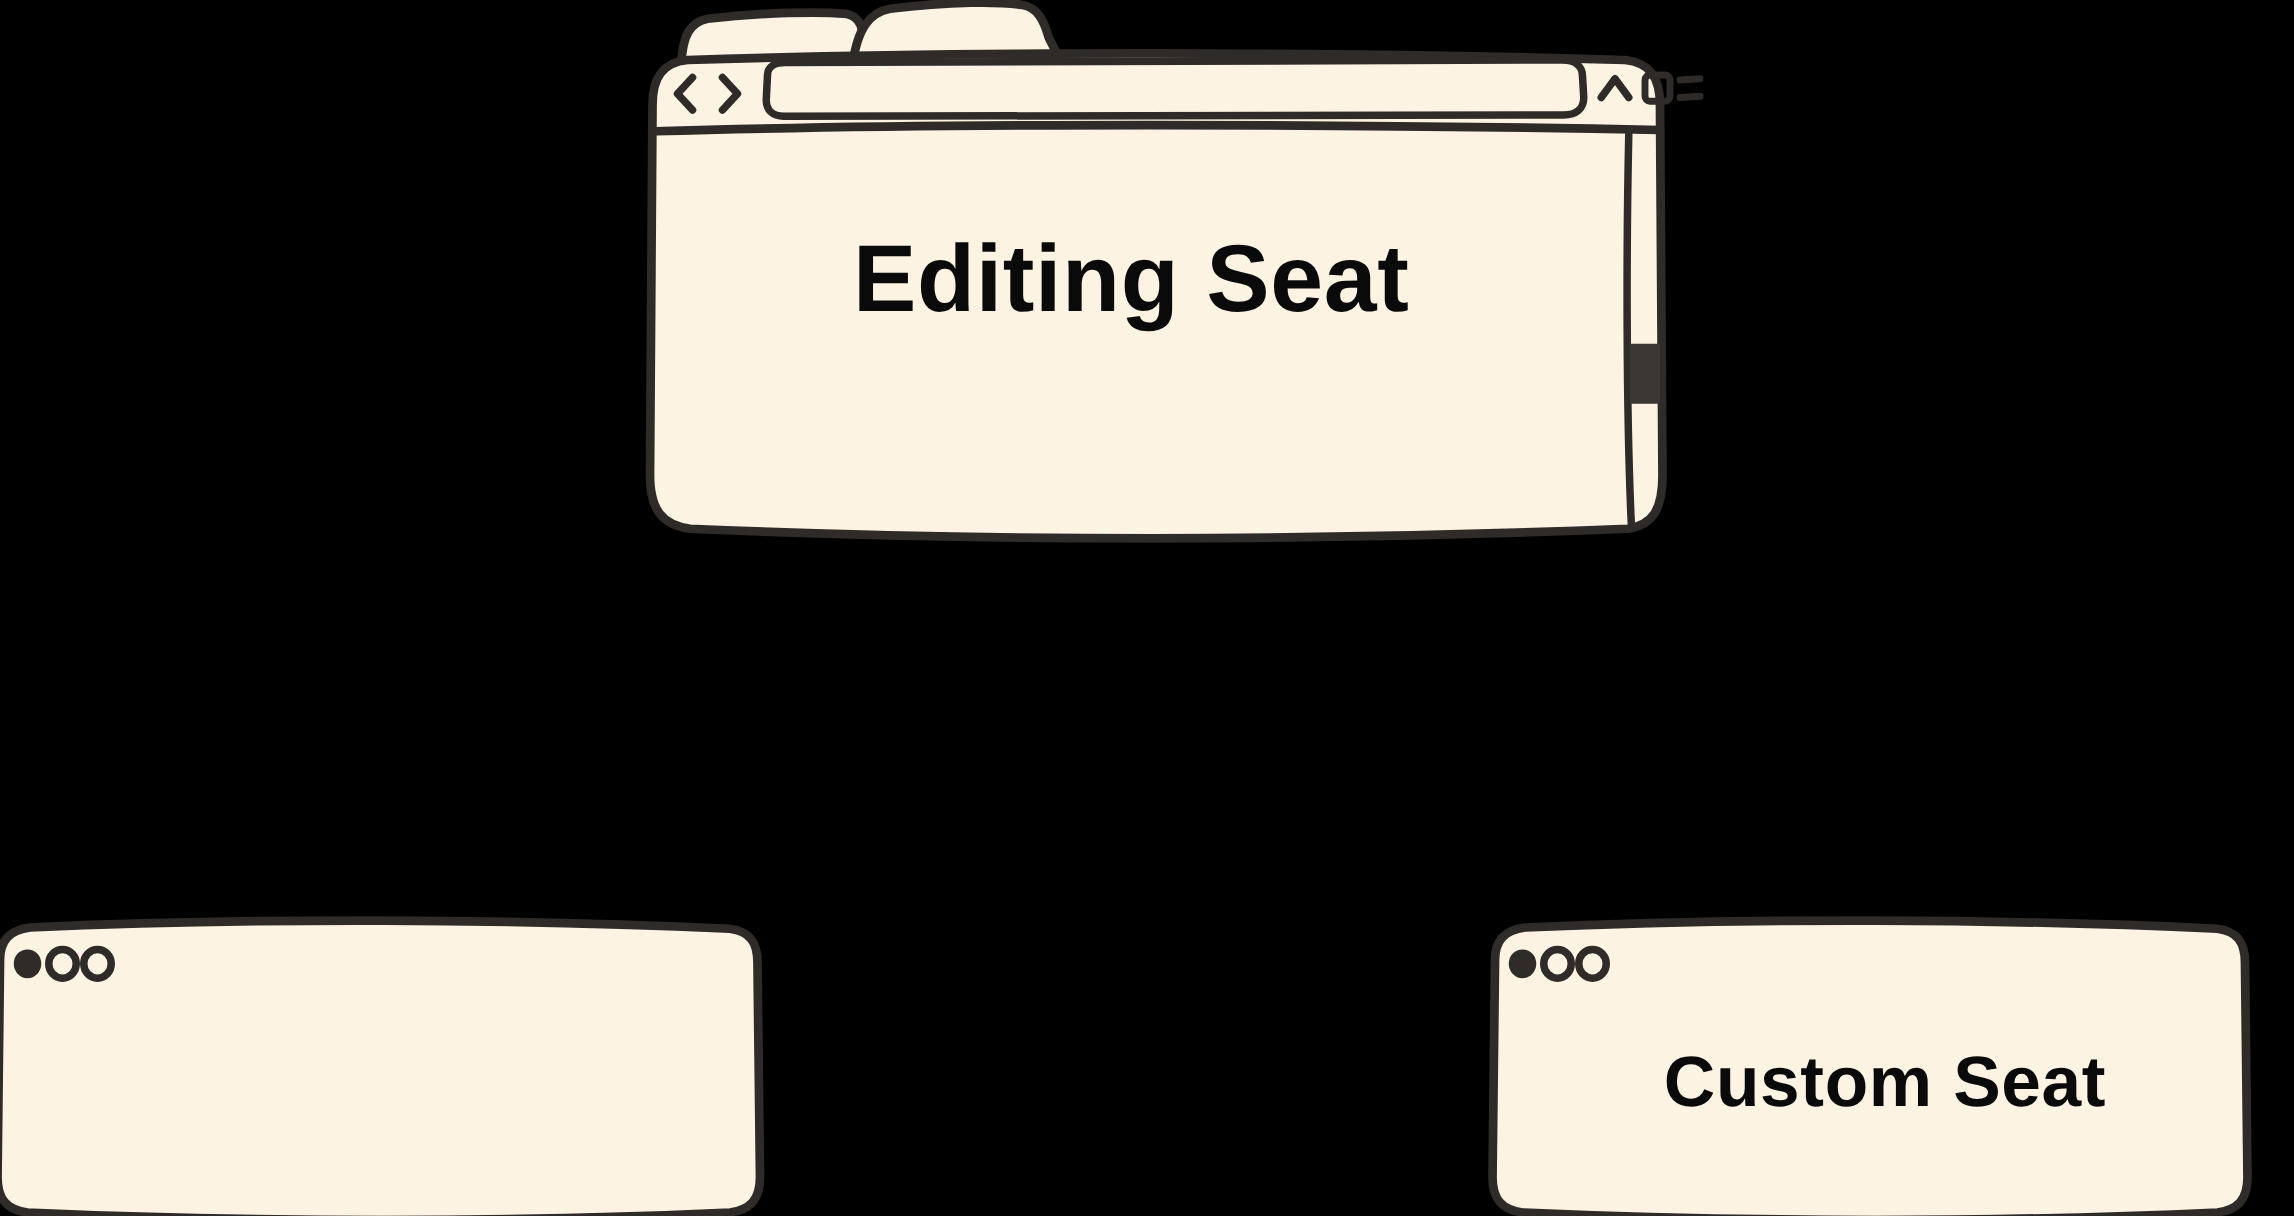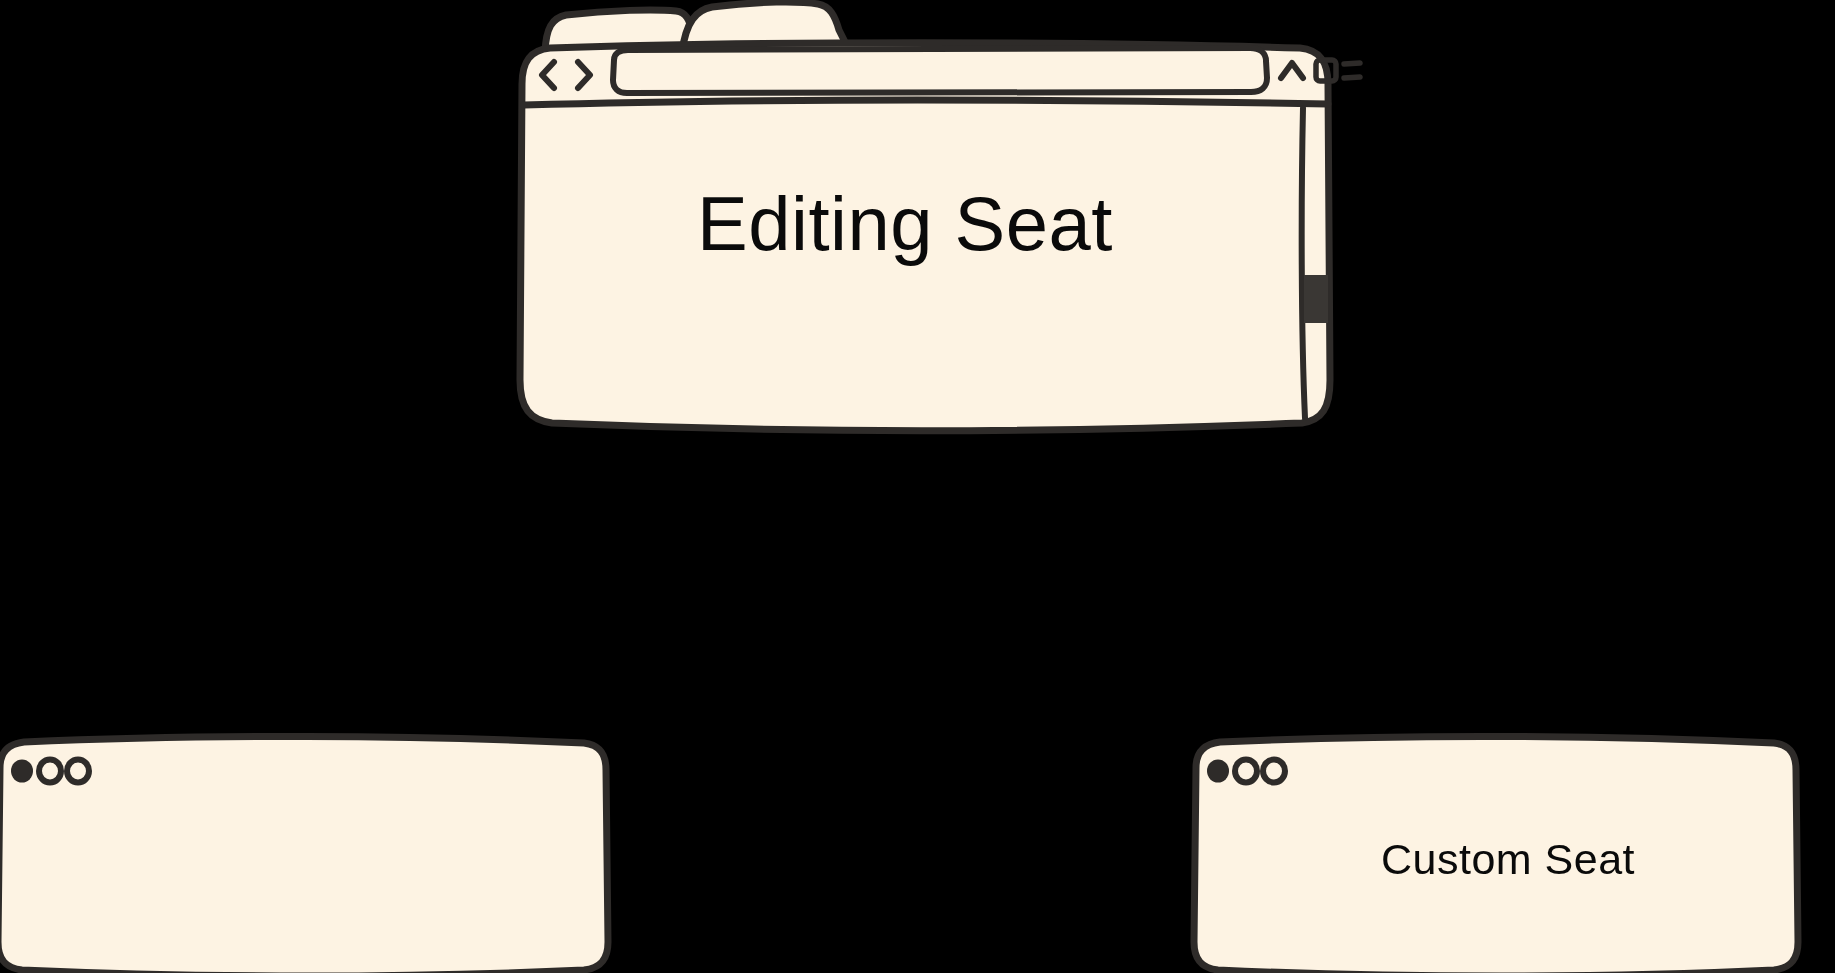--- a/index.html
+++ b/index.html
@@ -23,21 +23,21 @@
     position: absolute;
   }
   .win svg {
     display: block;
     overflow: visible;
   }
   .win-label {
     position: absolute;
     color: #0a0a0a;
     font-family: "Liberation Sans", sans-serif;
-    font-weight: 400;
+    font-weight: 700;
     letter-spacing: 0.5px;
     white-space: nowrap;
     text-align: center;
     line-height: 1;
     pointer-events: none;
   }
 
   
   #main-window {
     left: 510px;
@@ -70,21 +70,21 @@
   #custom-window {
     left: 1188px;
     top: 730px;
     width: 650px;
     height: 250px;
   }
   #custom-window-title {
     left: 10px;
     top: 108px;
     width: 620px;
-    font-size: 43px;
+    font-size: 57px;
   }
 </style>
 </head>
 <body>
 
 <div id="stage">
 
   <div class="win" id="main-window">
     <svg width="830" height="450" viewBox="0 0 830 450" xmlns="http://www.w3.org/2000/svg">
       <g fill="#FDF3E3" stroke="#2E2B29" stroke-width="7" stroke-linecap="round" stroke-linejoin="round">

